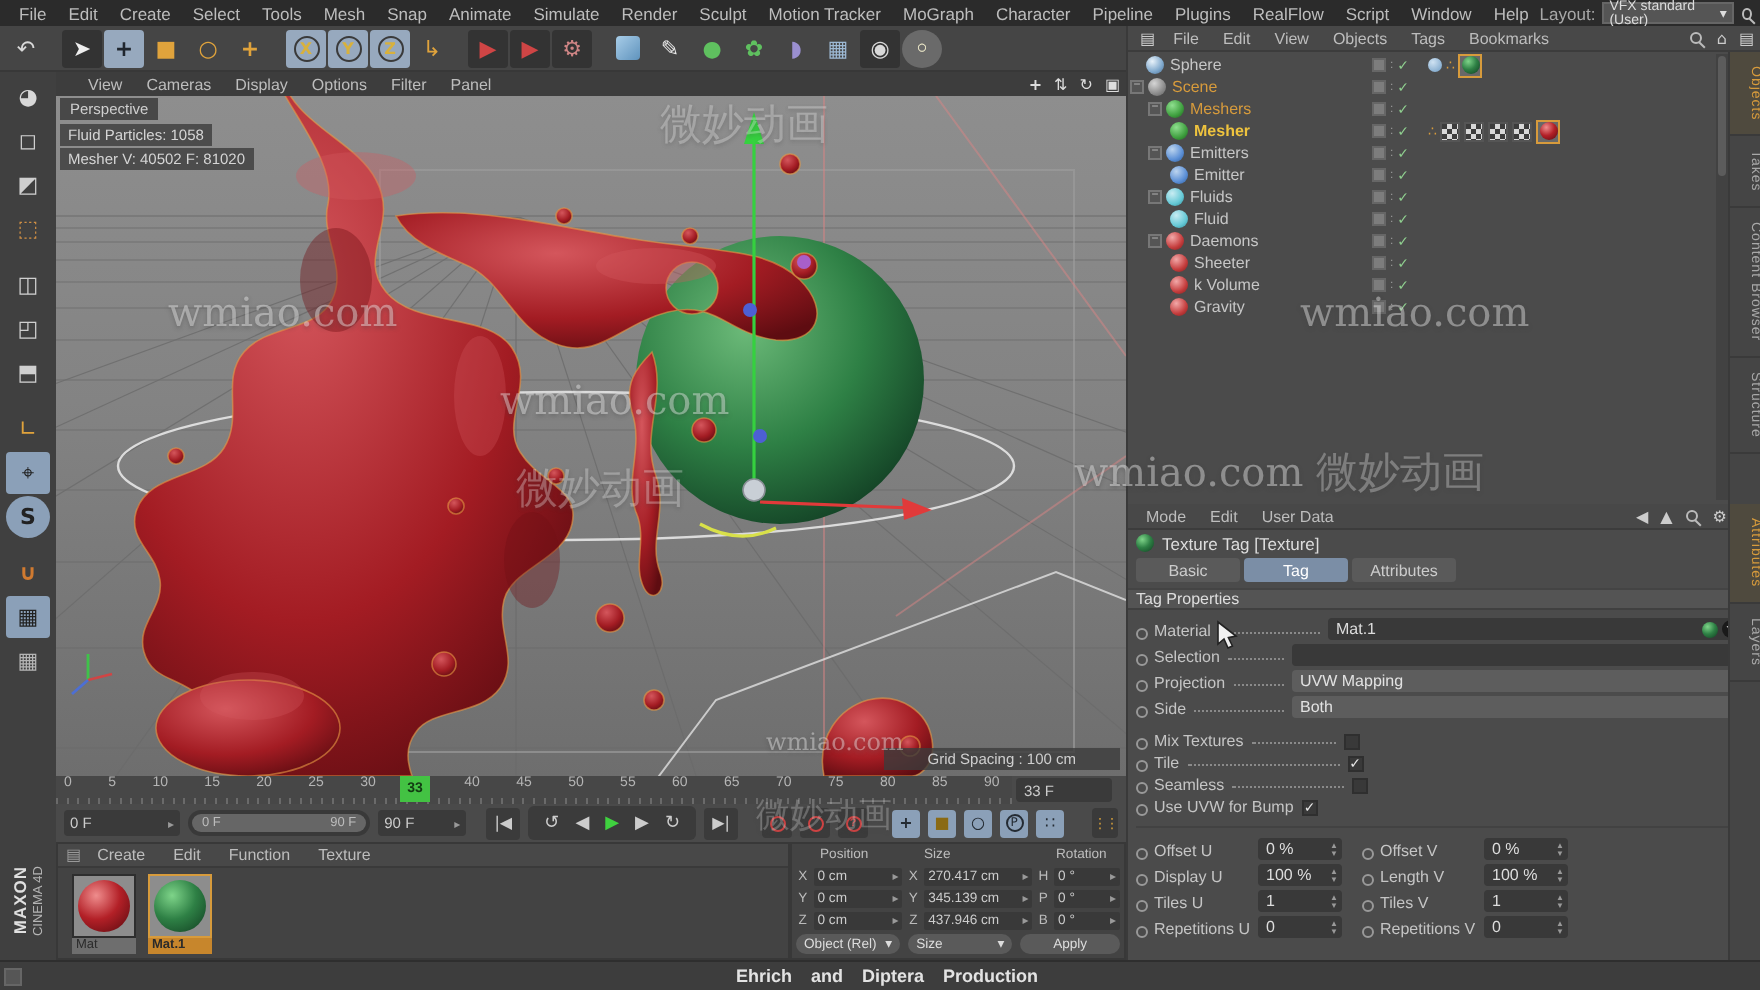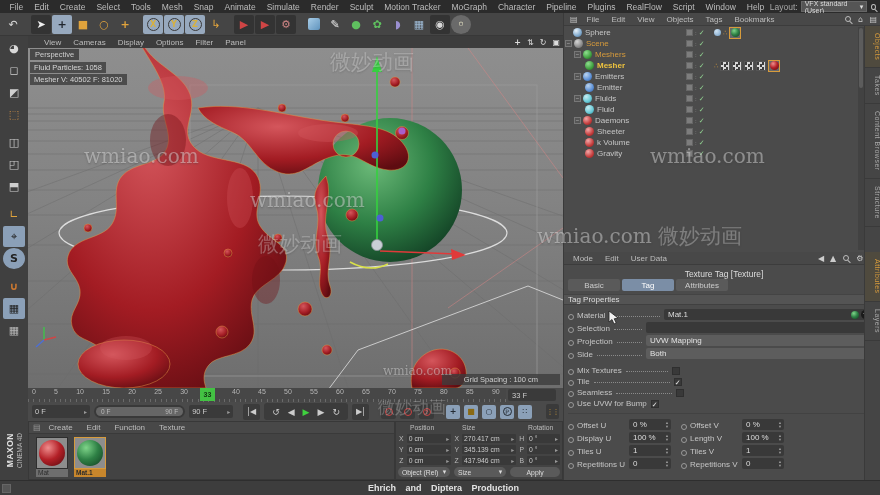--- a/index.html
+++ b/index.html
@@ -156,21 +156,21 @@
   .tg .chk { color:#8fcf8f; font-size:7px; }
   .tags { position:absolute; left:150px; display:flex; align-items:center; gap:2px; }
   .tdot { width:7px; height:7px; border-radius:50%; background:radial-gradient(circle at 35% 30%, #cfe2f2, #6f9cc4); }
   .tdots { color:#d79b3c; font-size:7px; }
   .checker { width:10px; height:10px; background:repeating-conic-gradient(#d8d8d8 0 25%, #3c3c3c 0 50%); background-size:5px 5px; border:1px solid #555; }
   .tagbox { width:12px; height:12px; border:1px solid #d79b3c; background:#686868; display:flex; align-items:center; justify-content:center; }
   .tagbox i { width:9px; height:9px; border-radius:50%; }
 
   
   .attr { position:absolute; left:563px; top:252px; width:317px; height:228px; background:#4b4b4b; border-left:1px solid #3a3a3a; }
-  .attitle { height:13px; display:flex; align-items:center; gap:4px; font-size:8.5px; color:#ddd; padding-left:4px;flex-direction:column; }
+  .attitle { height:13px; display:flex; align-items:center; gap:4px; font-size:8.5px; color:#ddd; padding-left:4px; }
   .attitle .gball { width:9px; height:9px; border-radius:50%; }
   .atabs { display:flex; gap:2px; padding:1px 4px; }
   .atab { background:#5a5a5a; border-radius:2px; height:12px; min-width:52px; display:flex; align-items:center;
           justify-content:center; font-size:8px; color:#ccc; padding:0 0; }
   .atab.act { background:#7b8ea6; color:#fff; }
   .asect { height:11px; background:#545454; border-top:1px solid #444; border-bottom:1px solid #404040;
            font-size:8px; color:#ddd; display:flex; align-items:center; padding-left:4px; margin-top:2px; }
   .arows { padding:2px 6px 0 4px; }
   .arow { display:flex; align-items:flex-end; height:13px; font-size:8px; color:#c5c5c5; }
   .keyc { width:6px; height:6px; border:1px solid #999; border-radius:50%; flex:none; margin-right:3px; }

